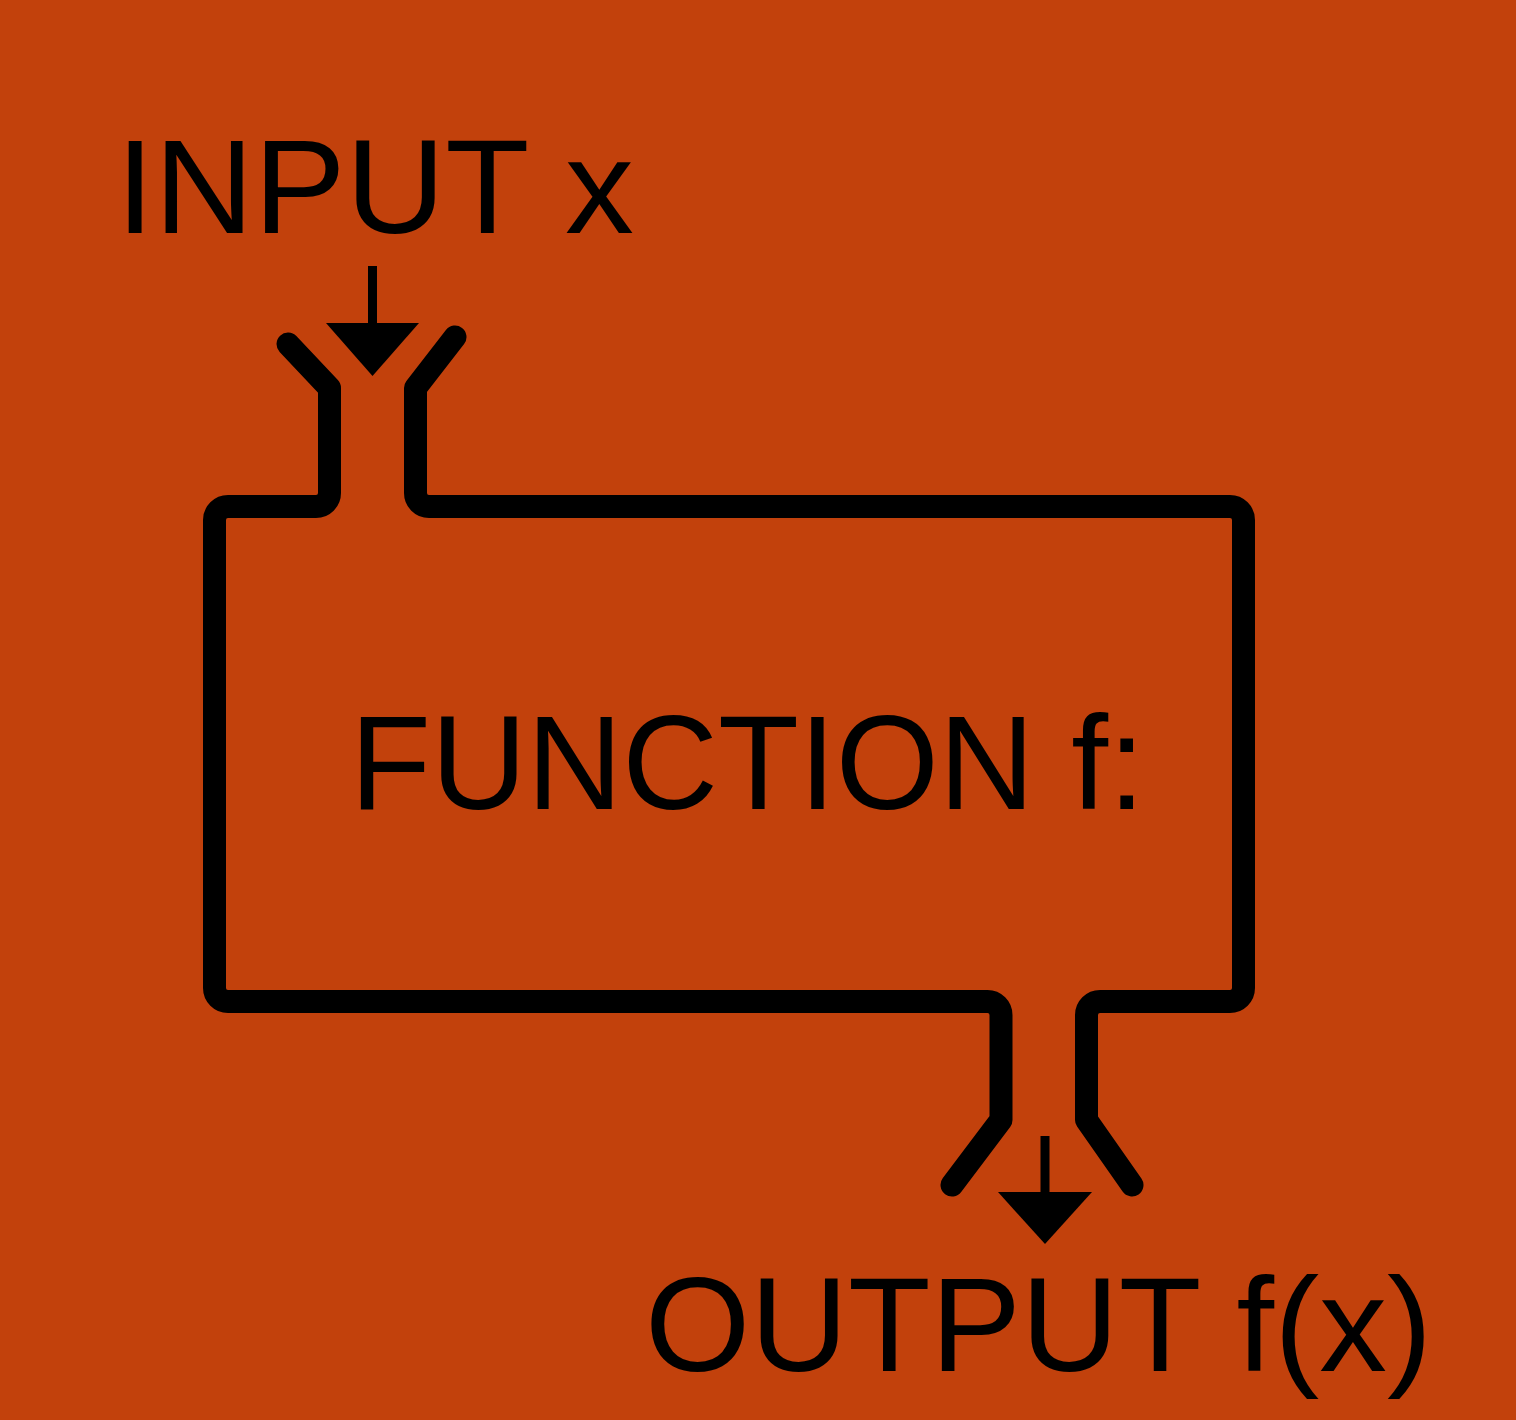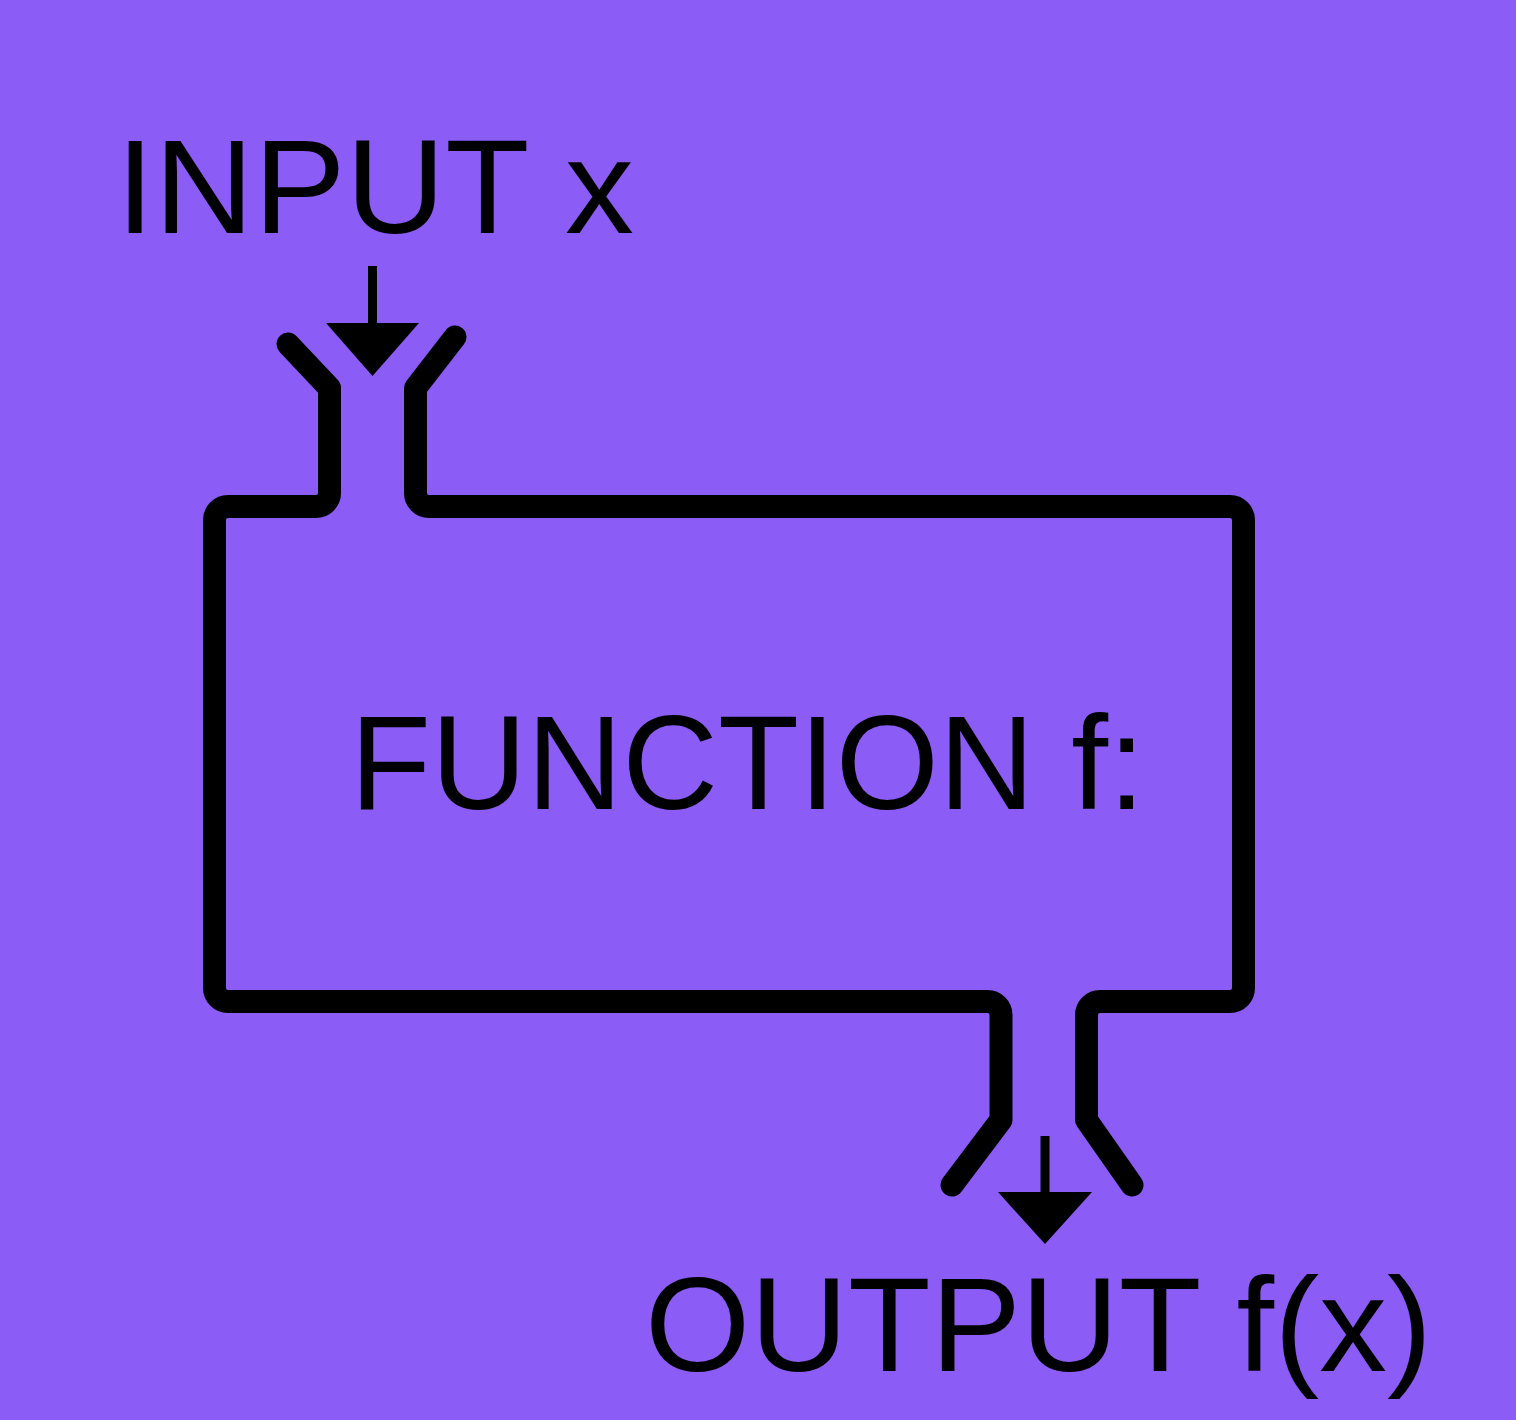--- a/index.html
+++ b/index.html
@@ -4,21 +4,21 @@
 <style>
   html, body {
     margin: 0;
     padding: 0;
     background: #ffffff;
   }
   .stage {
     position: relative;
     width: 1516px;
     height: 1420px;
-    background: #8b5cf6;
+    background: #c2410c;
     overflow: hidden;
   }
   .stage svg {
     position: absolute;
     inset: 0;
     width: 100%;
     height: 100%;
   }
   .outline {
     fill: none;

